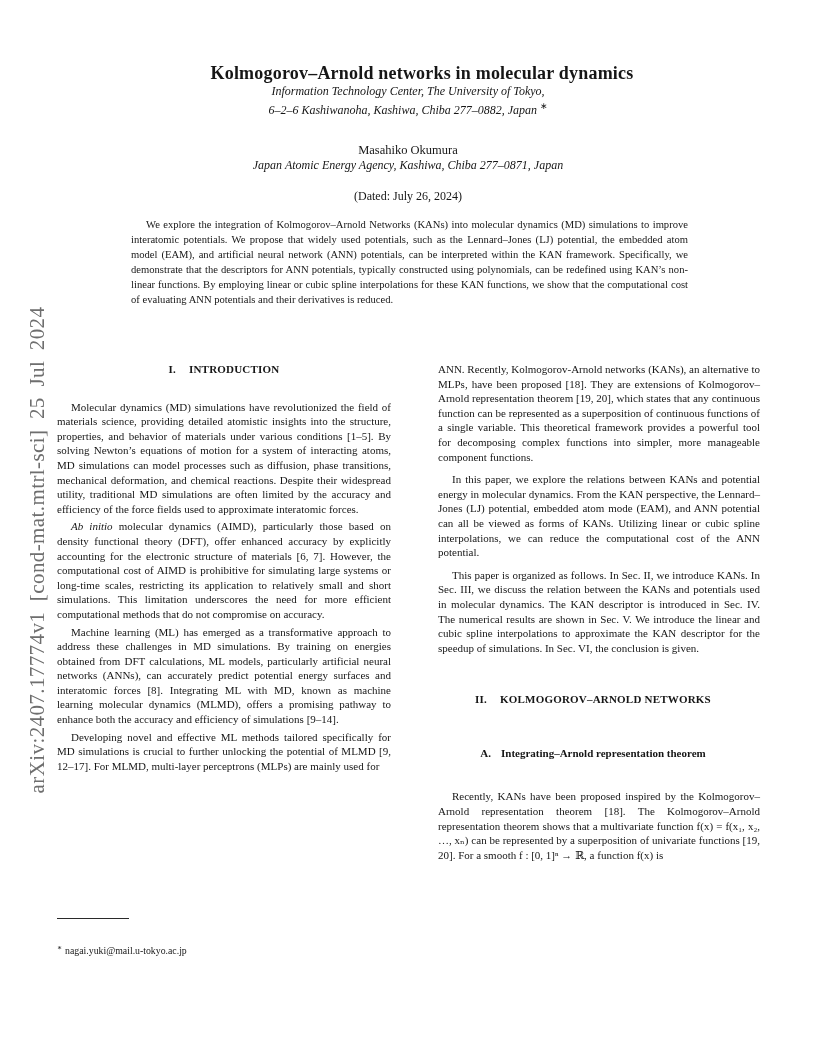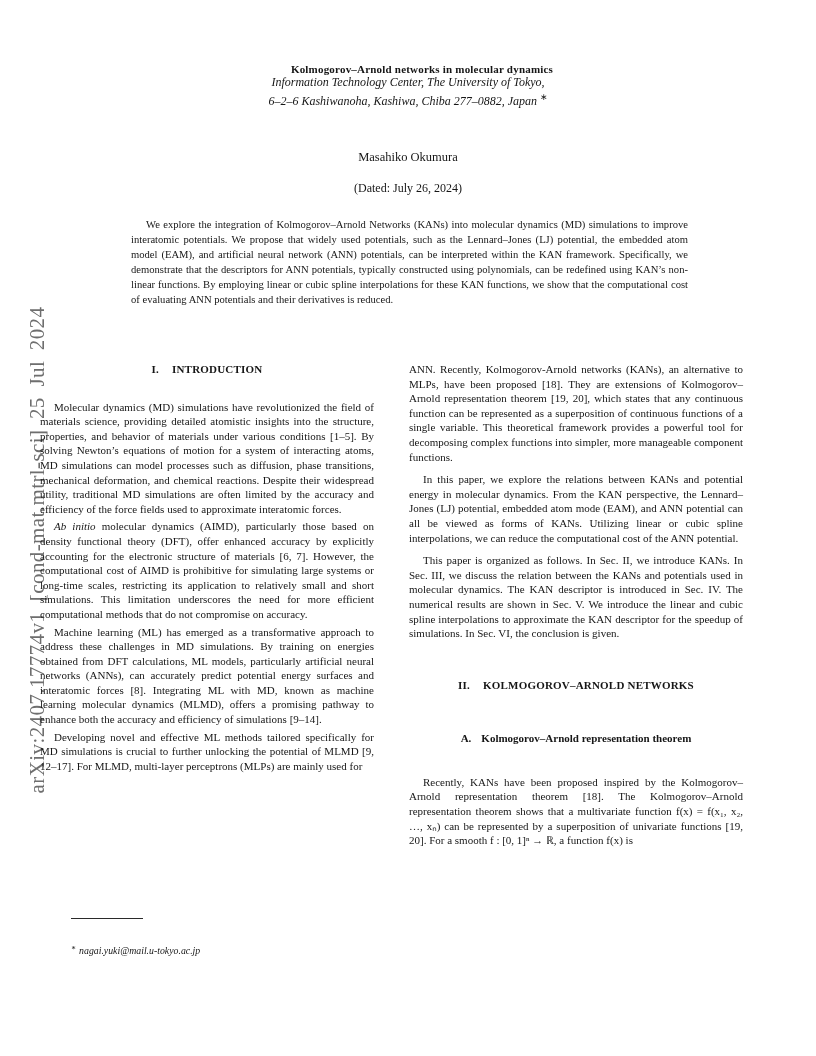--- a/index.html
+++ b/index.html
@@ -16,78 +16,79 @@
   .arxiv-stamp {
     position: absolute; left: 37px; top: 550px;
     transform: translate(-50%, -50%) rotate(-90deg);
     white-space: nowrap;
     font-size: 21px; color: #6e6e6e;
     letter-spacing: 0.4px; word-spacing: 5px;
   }
 
   
   .header { position: absolute; top: 63px; left: 0; width: 100%; text-align: center; }
-  .paper-title { font-size: 11px; font-weight: bold; letter-spacing: 0.2px; padding-left: 28px; }
+  .paper-title { font-size: 18px; font-weight: bold; letter-spacing: 0.2px; padding-left: 28px; }
   .author-name { font-size: 12.5px; margin-top: 17px; }
-  .author-name.second { margin-top: 42px; text-align: center; }
+  .author-name.second { margin-top: 26px; text-align: center; }
   .affil { font-style: italic; font-size: 12px; line-height: 14.5px; font-family: Liberation Serif, serif; }
   .affil sup { font-style: normal; font-size: 9px; }
   .dated { font-size: 12px; margin-top: 16px; }
 
   
   .abstract {
     position: absolute; top: 218px; left: 131px; width: 557px;
     font-size: 10.6px; line-height: 14.9px;
     text-align: justify; text-indent: 15px;
   }
 
   
   .columns {
-    position: absolute; top: 362px; left: 40px; width: 703px;
-    display: flex; gap: 35px; font-family: Liberation Serif, serif;
+    position: absolute; top: 362px; left: 57px; width: 703px;
+    display: flex; gap: 35px;
   }
   .col { width: 338.5px; font-size: 11px; line-height: 14.6px; text-align: justify; }
   .col p { hyphens: auto; }
   p.indent { text-indent: 14px; }
   .col.left p { margin-bottom: 3px; }
-  .col.right p { margin-bottom: 8px; }
+  .col.right p { margin-bottom: 8px; margin-left: 12px; }
 
   .sec-heading {
     font-size: 11px; font-weight: bold; text-align: center;
     letter-spacing: 0.2px; text-indent: 0;
   }
   .sec-heading .sec-num { margin-right: 13px; }
   .sec-heading.first { margin-bottom: 23px; }
   .sec-heading.second { margin-top: 37px; margin-bottom: 39px; }
   .subsec-heading {
     font-size: 11px; font-weight: bold; text-align: center; margin-bottom: 29px;
   }
   .subsec-heading .sec-num { margin-right: 10px; }
 
   
-  .footnote-block { position: absolute; left: 71px; top: 918px; width: 338px; font-style: italic; }
+  .footnote-block { position: absolute; left: 57px; top: 918px; width: 338px; }
   .footnote-rule { width: 72px; border-top: 1.2px solid #2a2a2a; margin-bottom: 23px; }
   .footnote { font-size: 9.8px; line-height: 12px; }
   .footnote sup { font-size: 7.5px; margin-right: 3px; }
   .footnote a { color: inherit; text-decoration: none; }
 </style>
 </head>
 <body>
 
 <div class="page">
 
   <div class="arxiv-stamp">arXiv:2407.17774v1  [cond-mat.mtrl-sci]  25 Jul 2024</div>
 
   <div class="header">
     <div class="paper-title">Kolmogorov–Arnold networks in molecular dynamics</div>
 
     <div class="affil">Information Technology Center, The University of Tokyo,</div>
     <div class="affil"><span>6–2–6 Kashiwanoha, Kashiwa, Chiba 277–0882, Japan</span> <sup>∗</sup></div>
 
     <div class="author-name second">Masahiko Okumura</div>
+    <div class="affil">Japan Atomic Energy Agency, Kashiwa, Chiba 277–0871, Japan</div>
 
     <div class="dated">(Dated: July 26, 2024)</div>
   </div>
 
   <div class="abstract">We explore the integration of Kolmogorov–Arnold Networks (KANs) into molecular dynamics (MD) simulations to improve interatomic potentials. We propose that widely used potentials, such as the Lennard–Jones (LJ) potential, the embedded atom model (EAM), and artificial neural network (ANN) potentials, can be interpreted within the KAN framework. Specifically, we demonstrate that the descriptors for ANN potentials, typically constructed using polynomials, can be redefined using KAN’s non-linear functions. By employing linear or cubic spline interpolations for these KAN functions, we show that the computational cost of evaluating ANN potentials and their derivatives is reduced.</div>
 
   <div class="columns">
 
     <div class="col left">
       <div class="sec-heading first"><span class="sec-num">I.</span><span>INTRODUCTION</span></div>
@@ -98,21 +99,21 @@
       <p class="indent">Developing novel and effective ML methods tailored specifically for MD simulations is crucial to further unlocking the potential of MLMD [9, 12–17]. For MLMD, multi-layer perceptrons (MLPs) are mainly used for</p>
     </div>
 
     <div class="col right">
       <p>ANN. Recently, Kolmogorov-Arnold networks (KANs), an alternative to MLPs, have been proposed [18]. They are extensions of Kolmogorov–Arnold representation theorem [19, 20], which states that any continuous function can be represented as a superposition of continuous functions of a single variable. This theoretical framework provides a powerful tool for decomposing complex functions into simpler, more manageable component functions.</p>
       <p class="indent">In this paper, we explore the relations between KANs and potential energy in molecular dynamics. From the KAN perspective, the Lennard–Jones (LJ) potential, embedded atom mode (EAM), and ANN potential can all be viewed as forms of KANs. Utilizing linear or cubic spline interpolations, we can reduce the computational cost of the ANN potential.</p>
       <p class="indent">This paper is organized as follows. In Sec. II, we introduce KANs. In Sec.  III, we discuss the relation between the KANs and potentials used in molecular dynamics. The KAN descriptor is introduced in Sec.  IV. The numerical results are shown in Sec. V. We introduce the linear and cubic spline interpolations to approximate the KAN descriptor for the speedup of simulations. In Sec. VI, the conclusion is given.</p>
 
       <div class="sec-heading second"><span class="sec-num">II.</span><span>KOLMOGOROV–ARNOLD NETWORKS</span></div>
 
-      <div class="subsec-heading"><span class="sec-num">A.</span><span>Kolmogorov–Arnold representation theorem</span></div>
+      <div class="subsec-heading"><span class="sec-num">A.</span><span>Integrating–Arnold representation theorem</span></div>
 
       <p class="indent">Recently, KANs have been proposed inspired by the Kolmogorov–Arnold representation theorem [18]. The Kolmogorov–Arnold representation theorem shows that a multivariate function f(x) = f(x₁, x₂, …, xₙ) can be represented by a superposition of univariate functions [19, 20]. For a smooth f : [0, 1]ⁿ → ℝ, a function f(x) is</p>
     </div>
 
   </div>
 
   <div class="footnote-block">
     <div class="footnote-rule"></div>
     <div class="footnote"><sup>∗</sup><a href="#">nagai.yuki@mail.u-tokyo.ac.jp</a></div>
   </div>

